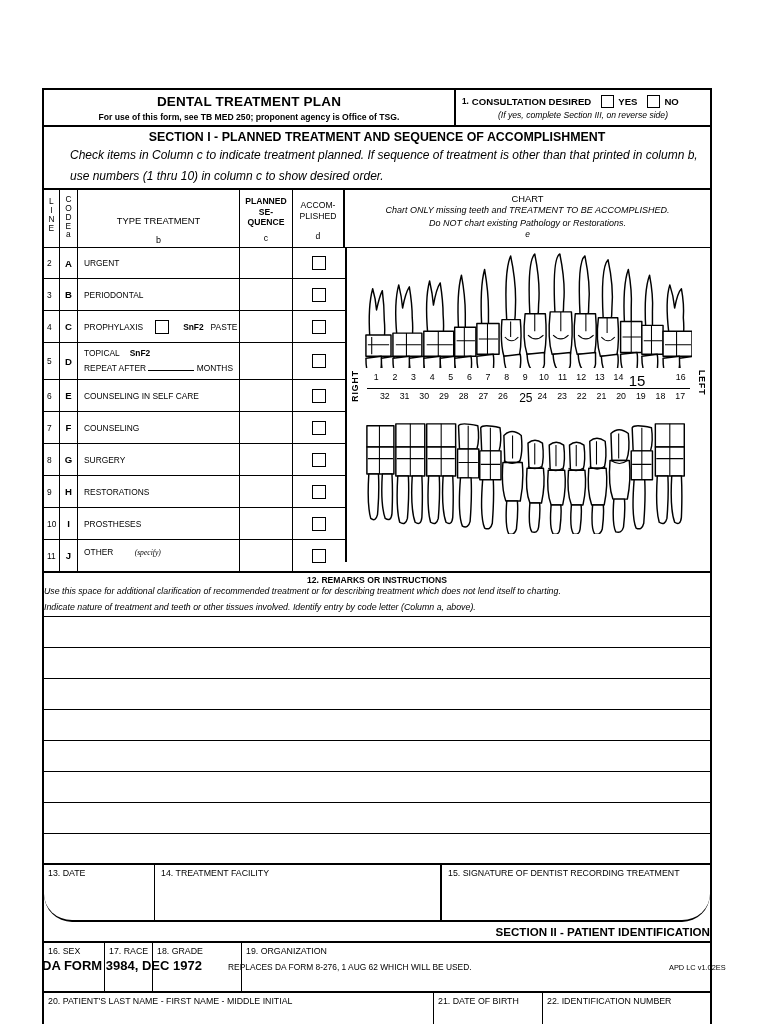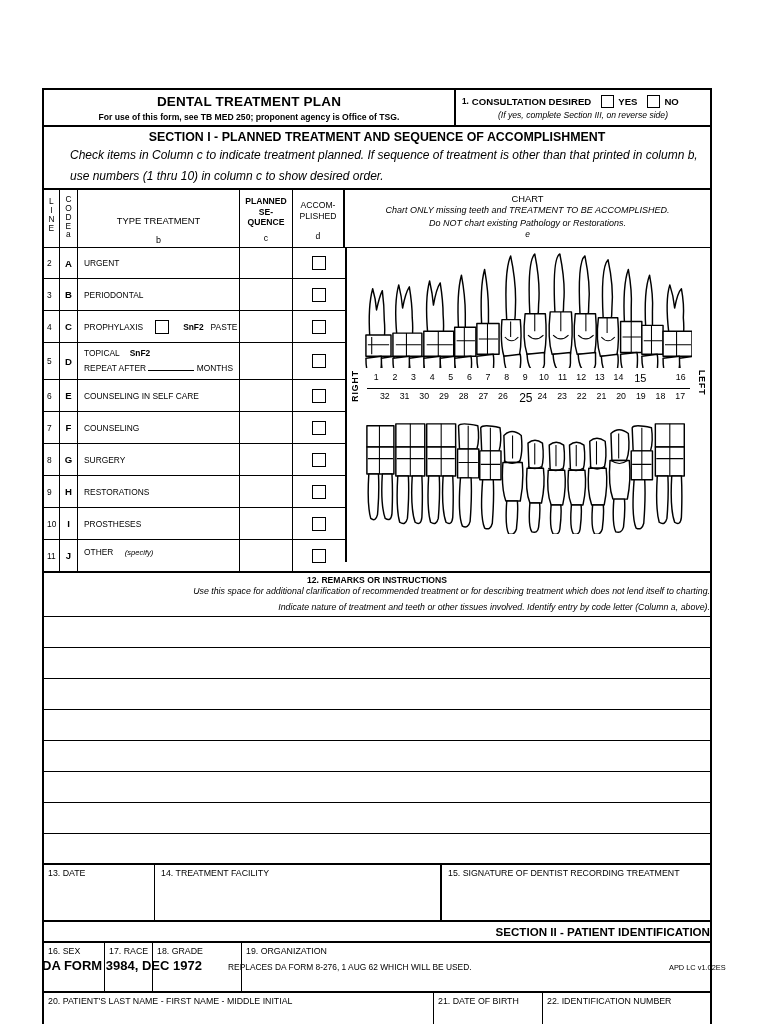--- a/index.html
+++ b/index.html
@@ -68,30 +68,30 @@
   .chartcell{position:relative;box-sizing:border-box;}
   .numrow{position:absolute;left:0;right:0;}
   .lrlab{
     position:absolute;font-size:8.6px;font-weight:bold;letter-spacing:1px;
     writing-mode:vertical-rl;
   }
   .lrlab.right{transform:rotate(180deg);}
 
   
   .rm-head{text-align:center;font-size:8.6px;font-weight:bold;padding:2px 0 0;}
-  .rm-instr{text-align:right;font-size:8.8px;font-style:italic;line-height:1.4;padding:0 0 3px;}
+  .rm-instr{text-align:left;font-size:8.8px;font-style:italic;line-height:1.4;padding:0 0 3px;}
   .rline{height:31px;box-sizing:border-box;}
 
   
   .lbl{font-size:8.8px;padding:3px 0 0 4px;}
   .lbl2{font-size:8.8px;padding:3px 0 0 6px;line-height:1.35;}
   .b-date{width:110px;}
   .b-fac{width:285px;}
   .b-sig{flex:1;}
-  .h-sig{height:55px;}
+  .h-sig{height:55px;border-radius:28px;}
   .sec2{text-align:right;font-size:11.6px;font-weight:bold;padding:3px 0 3px;}
   .b-sex{width:60px;}
   .b-race{width:47px;}
   .b-grade{width:88px;}
   .b-org{flex:1;}
   .h-id{height:48px;}
   .b-name{width:389px;}
   .b-dob{width:108px;}
   .b-idn{flex:1;}
   .h-id2{height:42px;}
@@ -279,21 +279,21 @@
         <div class="c-acc cell">
           <span class="box"></span>
         </div>
       </div>
 
       <div class="trow" style="height:31px;">
         <div class="c-line cell br">11</div>
         <div class="c-code cell br">J</div>
         <div class="c-type cell br" style="display:block;padding-top:7px;">
           <span style="font-size:8.4px;">OTHER</span>
-          <span class="spec" style="margin-left:9px;">(specify)</span>
+          <span class="spec" style="margin-left:19px;font-family:Liberation Serif, serif;">(specify)</span>
         </div>
         <div class="c-seq cell br"></div>
         <div class="c-acc cell">
           <span class="box"></span>
         </div>
       </div>
 
     </div>
 
     <div class="chartcell" style="flex:1;border-left:2px solid #000;height:314px;">
@@ -379,21 +379,21 @@
           <span style="flex:1;text-align:center;font-size:8.8px;">5</span>
           <span style="flex:1;text-align:center;font-size:8.8px;">6</span>
           <span style="flex:1;text-align:center;font-size:8.8px;">7</span>
           <span style="flex:1;text-align:center;font-size:8.8px;">8</span>
           <span style="flex:1;text-align:center;font-size:8.8px;">9</span>
           <span style="flex:1;text-align:center;font-size:8.8px;">10</span>
           <span style="flex:1;text-align:center;font-size:8.8px;">11</span>
           <span style="flex:1;text-align:center;font-size:8.8px;">12</span>
           <span style="flex:1;text-align:center;font-size:8.8px;">13</span>
           <span style="flex:1;text-align:center;font-size:8.8px;">14</span>
-          <span style="flex:1;text-align:right;font-size:11px;">15</span>
+          <span style="flex:1;text-align:center;font-size:15px;">15</span>
           <span style="flex:1;text-align:center;font-size:8.8px;margin-left:25px;">16</span>
         </div>
       </div>
       <div style="position:absolute;left:20px;right:20px;top:140px;border-top:1.2px solid #000;"></div>
       <div class="numrow" style="top:143px;height:15px;">
         <div style="position:absolute;left:28px;right:20px;display:flex;">
           <span style="flex:1;text-align:center;font-size:8.8px;">32</span>
           <span style="flex:1;text-align:center;font-size:8.8px;">31</span>
           <span style="flex:1;text-align:center;font-size:8.8px;">30</span>
           <span style="flex:1;text-align:center;font-size:8.8px;">29</span>

